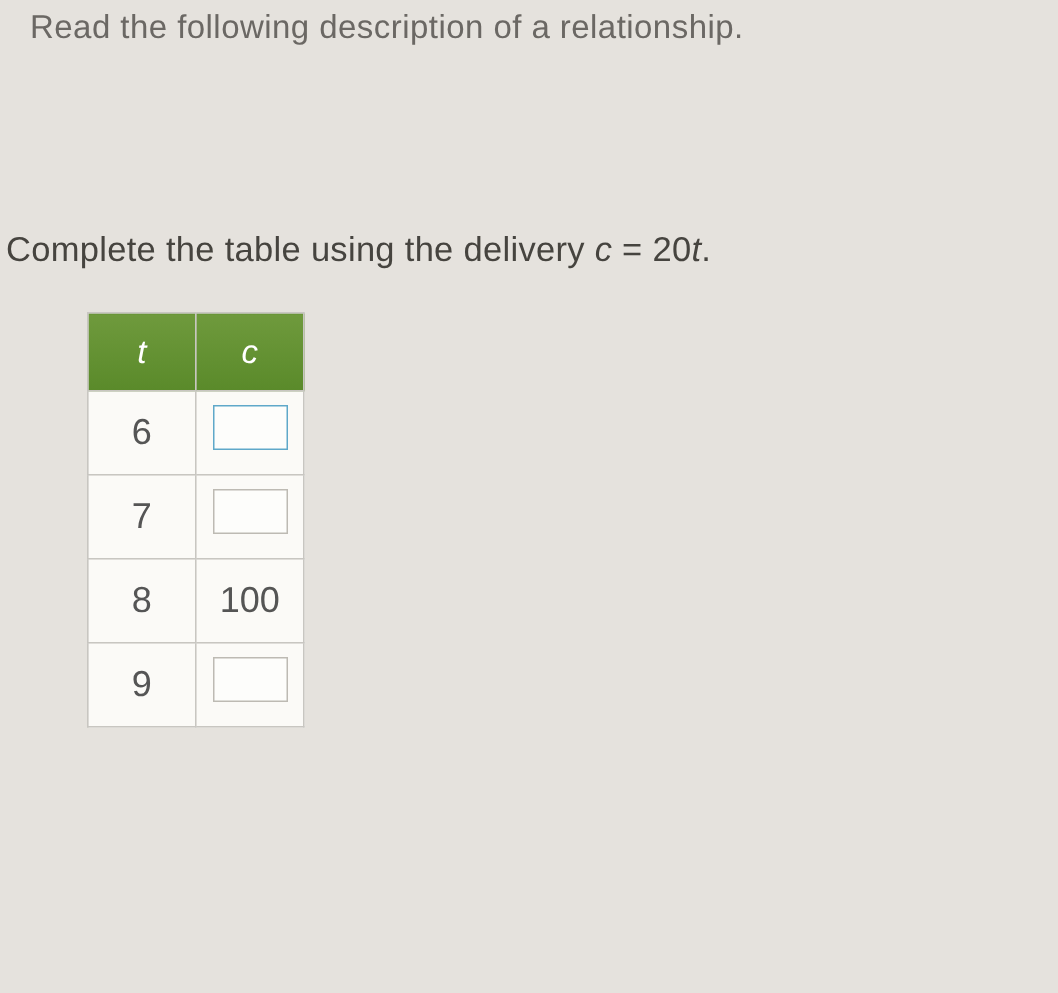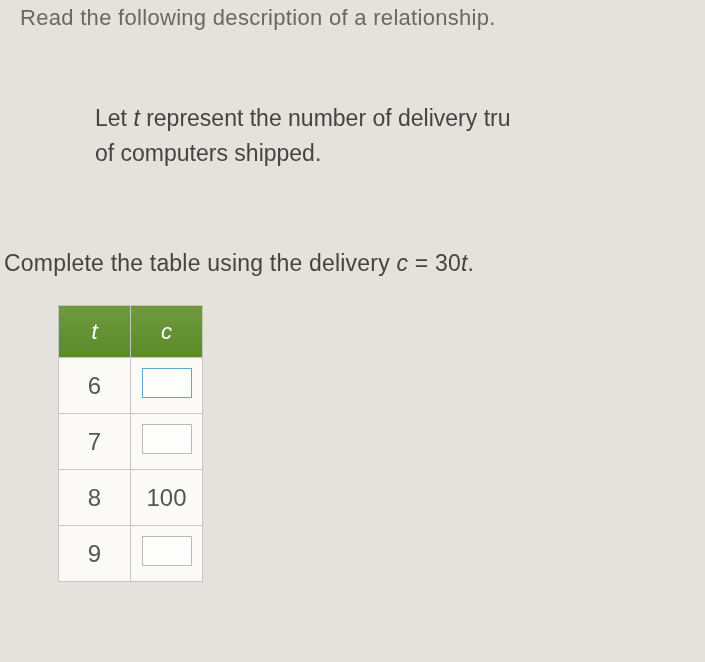--- a/index.html
+++ b/index.html
@@ -77,28 +77,24 @@
     .input-box.gray {
       border: 1px solid #bdbab3;
     }
   </style>
 </head>
 <body>
 
 <div class="page-header">Read the following description of a relationship.</div>
 
 <div class="problem-text">
-  <p>
-    <span>Let </span><span class="italic">t</span><span> represent the number of delivery tru</span><br>
-    <span>of computers shipped.</span>
-  </p>
 </div>
 
 <div class="instruction">
-  <span>Complete the table using the delivery </span><span class="italic">c</span><span> = 30</span><span class="italic">t</span><span>.</span>
+  <span>Complete the table using the delivery </span><span class="italic">c</span><span> = 20</span><span class="italic">t</span><span>.</span>
 </div>
 
 <div class="table-wrap">
   <table>
     <tbody>
         <tr>
       <th>t</th>
       <th>c</th>
     </tr>
     <tr>

